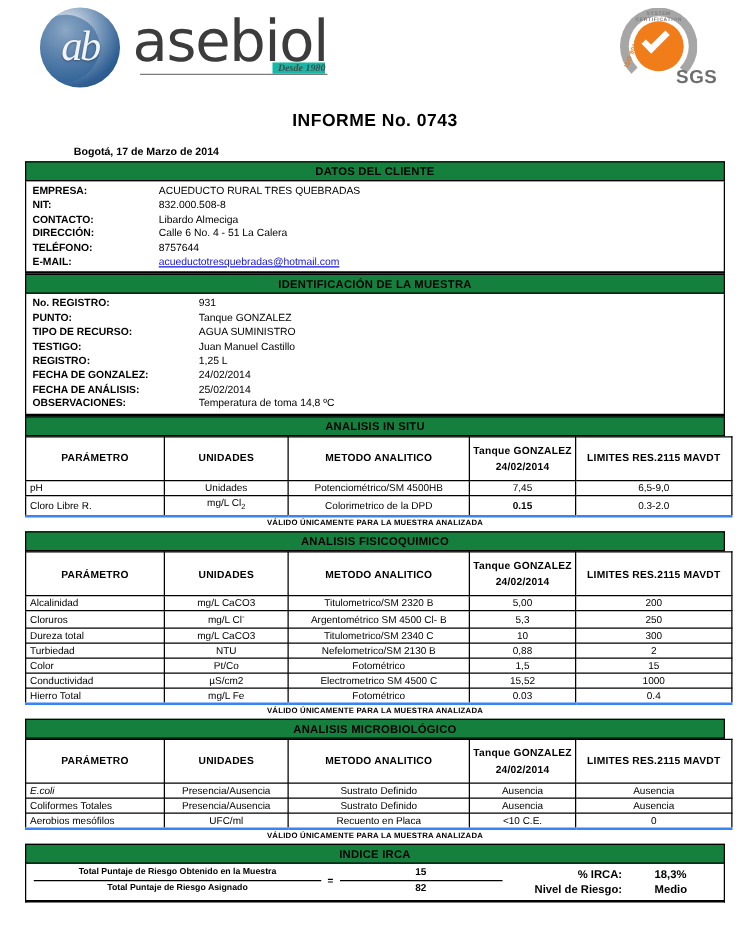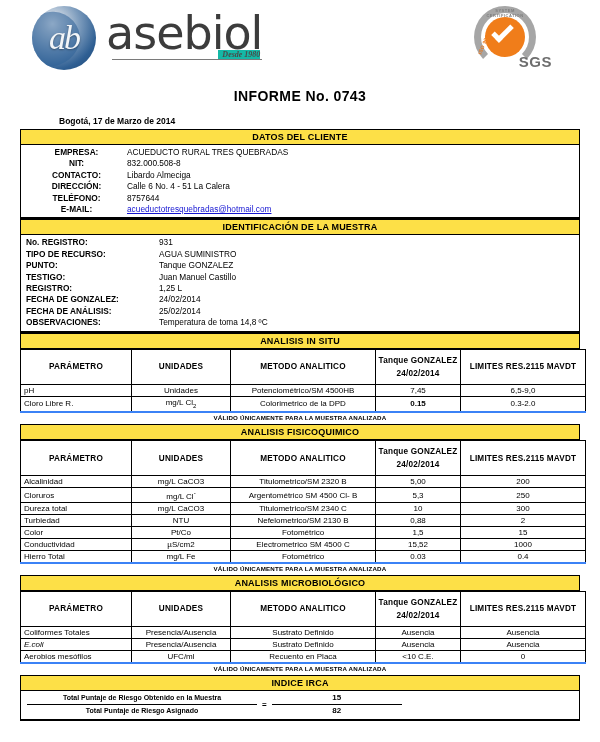--- a/index.html
+++ b/index.html
@@ -94,21 +94,21 @@
     padding-left: 4px;
     font-family: "Liberation Serif", serif;
     font-style: italic;
     font-weight: bold;
     font-size: 8px;
     color: #4a4a4a;
   }
 
   .logo-sgs {
     position: absolute;
-    right: 26px;
+    right: 4px;
     top: 4px;
     width: 88px;
     height: 72px;
   }
   .sgs-arc {
     position: absolute;
     left: 8px;
     top: 2px;
     width: 62px;
     height: 62px;
@@ -179,21 +179,21 @@
   }
   .doc-date {
     font-size: 8.5px;
     font-weight: bold;
     margin-bottom: 3px;
     margin-left: 39px;
   }
 
   
   .band {
-    background: #fde047;
+    background: #15803d;
     border: 1px solid #000000;
     text-align: center;
     font-size: 9px;
     font-weight: bold;
     padding: 2px 0 2px;
     letter-spacing: .2px;
   }
 
   
   .info-block {
@@ -206,21 +206,21 @@
     display: flex;
     font-size: 8.3px;
     line-height: 11.4px;
   }
   .info-row .k {
     font-weight: bold;
     padding-left: 5px;
     box-sizing: border-box;
   }
   .info-row .v { font-weight: normal; }
-  .block-client .k { width: 106px; text-align: center; }
+  .block-client .k { width: 106px; }
   .block-sample .k { width: 138px; }
   .link {
     color: #1414d2;
     text-decoration: underline;
   }
 
   
   .atable {
     width: 100%;
     border-collapse: collapse;
@@ -388,26 +388,26 @@
     </div>
   </div>
 
   <div class="band">IDENTIFICACIÓN DE LA MUESTRA</div>
   <div class="info-block block-sample">
     <div class="info-row">
       <span class="k">No. REGISTRO:</span>
       <span class="v">931</span>
     </div>
     <div class="info-row">
+      <span class="k">PUNTO:</span>
+      <span class="v">Tanque GONZALEZ</span>
+    </div>
+    <div class="info-row">
       <span class="k">TIPO DE RECURSO:</span>
       <span class="v">AGUA SUMINISTRO</span>
-    </div>
-    <div class="info-row">
-      <span class="k">PUNTO:</span>
-      <span class="v">Tanque GONZALEZ</span>
     </div>
     <div class="info-row">
       <span class="k">TESTIGO:</span>
       <span class="v">Juan Manuel Castillo</span>
     </div>
     <div class="info-row">
       <span class="k">REGISTRO:</span>
       <span class="v">1,25 L</span>
     </div>
     <div class="info-row">
@@ -534,28 +534,28 @@
         <th class="col-method">METODO ANALITICO</th>
         <th class="col-result">
           <span>Tanque GONZALEZ</span>
           <span class="l2">24/02/2014</span>
         </th>
         <th class="col-limits">LIMITES RES.2115 MAVDT</th>
       </tr>
     </thead>
     <tbody>
       <tr>
-        <td class="param">Coliformes Totales</td>
+        <td class="param ital">E.coli</td>
         <td>Presencia/Ausencia</td>
         <td>Sustrato Definido</td>
         <td>Ausencia</td>
         <td>Ausencia</td>
       </tr>
       <tr>
-        <td class="param ital">E.coli</td>
+        <td class="param">Coliformes Totales</td>
         <td>Presencia/Ausencia</td>
         <td>Sustrato Definido</td>
         <td>Ausencia</td>
         <td>Ausencia</td>
       </tr>
       <tr>
         <td class="param">Aerobios mesófilos</td>
         <td>UFC/ml</td>
         <td>Recuento en Placa</td>
         <td>&lt;10 C.E.</td>
@@ -571,15 +571,25 @@
       <div class="frac frac-num">
         <div class="num">Total Puntaje de Riesgo Obtenido en la Muestra</div>
         <div class="den">Total Puntaje de Riesgo Asignado</div>
       </div>
       <div class="eq">=</div>
       <div class="frac frac-val">
         <div class="num">15</div>
         <div class="den">82</div>
       </div>
     </div>
+    <div class="irca-right">
+      <div>
+        <div class="rk">% IRCA:</div>
+        <div class="rk">Nivel de Riesgo:</div>
+      </div>
+      <div>
+        <div class="rv">18,3%</div>
+        <div class="rv">Medio</div>
+      </div>
+    </div>
   </div>
 
 </div>
 
 </body></html>

